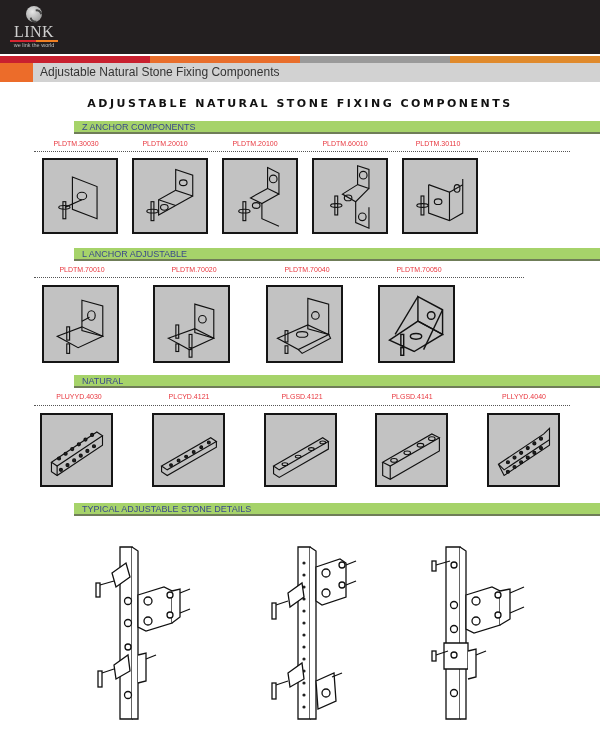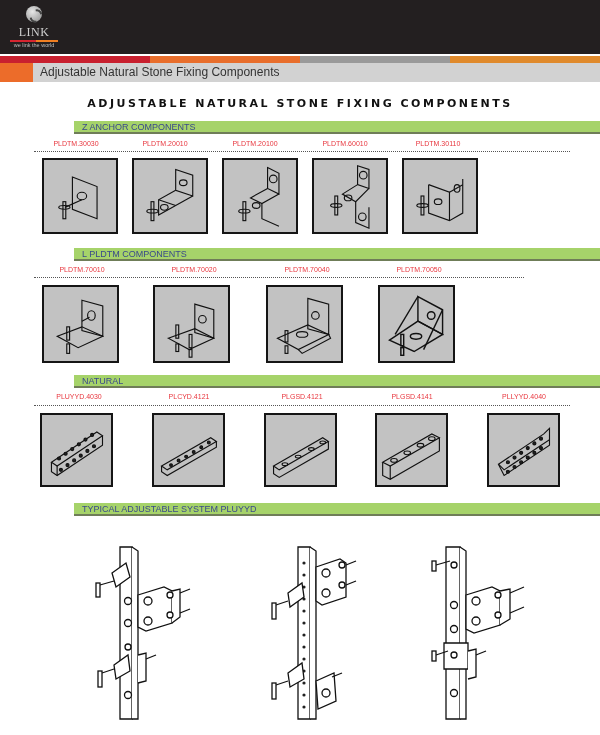--- a/index.html
+++ b/index.html
@@ -2,21 +2,21 @@
 <html><head>
 <meta charset="utf-8">
 <style>
   * { box-sizing: border-box; margin: 0; padding: 0; }
   body { width: 600px; height: 735px; background: #ffffff; font-family: "Liberation Sans", sans-serif; position: relative; overflow: hidden; }
 
   .header { position: absolute; left: 0; top: 0; width: 600px; height: 54px; background: #231f20; }
   .logo { position: absolute; left: 8px; top: 6px; width: 52px; height: 46px; text-align: center; }
   .logo-mark { width: 16px; height: 16px; margin: 0 auto; border-radius: 50%; background: radial-gradient(circle at 40% 35%, #e6e6e6, #8a8a8a); position: relative; }
   .logo-mark::after { content: ""; position: absolute; left: 4px; top: 3px; width: 8px; height: 10px; border: 2px solid #444; border-radius: 50%; border-left-color: transparent; border-right-color: transparent; transform: rotate(35deg); }
-  .logo-text { font-family: "Liberation Serif", serif; color: #cfcfcf; font-size: 12px; letter-spacing: 0.5px; line-height: 16px; margin-top: 2px; }
+  .logo-text { font-family: "Liberation Serif", serif; color: #cfcfcf; font-size: 16px; letter-spacing: 0.5px; line-height: 16px; margin-top: 2px; }
   .logo-bar { height: 2px; width: 48px; margin: 0 auto; background: linear-gradient(90deg, #d62530 0 55%, #f07f22 55% 100%); }
   .logo-tag { color: #bdbdbd; font-size: 5.5px; line-height: 7px; }
 
   .stripe-a { position: absolute; top: 56px; left: 0; width: 150px; height: 7px; background: #c8202f; }
   .stripe-b { position: absolute; top: 56px; left: 150px; width: 150px; height: 7px; background: #e86e2c; }
   .stripe-c { position: absolute; top: 56px; left: 300px; width: 150px; height: 7px; background: #9a9a9a; }
   .stripe-d { position: absolute; top: 56px; left: 450px; width: 150px; height: 7px; background: #e08a2c; }
 
   .subbar { position: absolute; top: 63px; left: 0; width: 600px; height: 19px; background: #d2d2d2; }
   .subbar-accent { position: absolute; top: 63px; left: 0; width: 33px; height: 19px; background: #ec6c2a; }
@@ -129,21 +129,21 @@
         <path d="M48 34 L62 26"></path>
         <ellipse cx="56" cy="30" rx="3" ry="4"></ellipse>
         <ellipse cx="36" cy="44" rx="4" ry="3"></ellipse>
         <rect x="18" y="38" width="3" height="20"></rect>
         <ellipse cx="19.5" cy="48" rx="6" ry="2"></ellipse>
       </g>
     </svg>
 </div>
 
 <div class="section-bar" style="top:248px">
-    <span>L PLDTM COMPONENTS</span>
+    <span>L ANCHOR ADJUSTABLE</span>
   </div>
 <div class="codes" style="top:266px;width:536px">
   <div class="code" style="left:48px">PLDTM.70010</div>
   <div class="code" style="left:160px">PLDTM.70020</div>
   <div class="code" style="left:273px">PLDTM.70040</div>
   <div class="code" style="left:385px">PLDTM.70050</div>
 </div>
 <div class="dots" style="top:277px;width:490px"></div>
 
 <div class="thumb" style="left:42px;top:285px;width:77px;height:78px">
@@ -292,21 +292,21 @@
           <circle cx="34" cy="50" r="1.6"></circle>
           <circle cx="41" cy="45" r="1.6"></circle>
           <circle cx="48" cy="40" r="1.6"></circle>
           <circle cx="55" cy="35" r="1.6"></circle>
         </g>
       </g>
     </svg>
 </div>
 
 <div class="section-bar" style="top:503px">
-    <span>TYPICAL ADJUSTABLE SYSTEM PLUYYD</span>
+    <span>TYPICAL ADJUSTABLE STONE DETAILS</span>
   </div>
 
 <div class="detail" style="left:90px;top:543px;width:120px;height:180px">
   <svg viewBox="0 0 120 180">
       <g fill="#fff" stroke="#111" stroke-width="1.3">
     <path d="M30 4 L42 4 L42 176 L30 176 Z"></path>
         <path d="M42 4 L48 8 L48 176 L42 176"></path>
     <path d="M22 30 L36 20 L40 34 L26 44 Z"></path>
         <path d="M10 42 L24 38"></path>
         <rect x="6" y="40" width="4" height="14"></rect>

